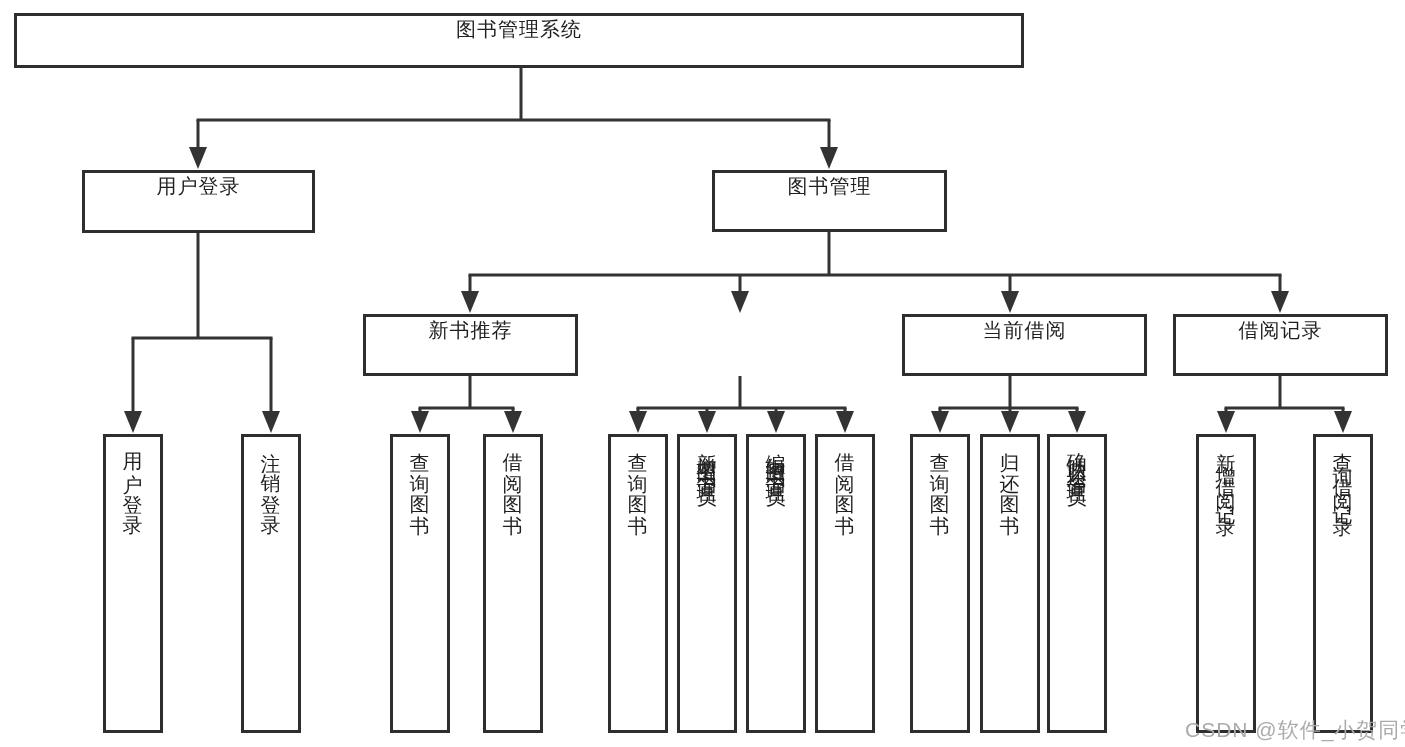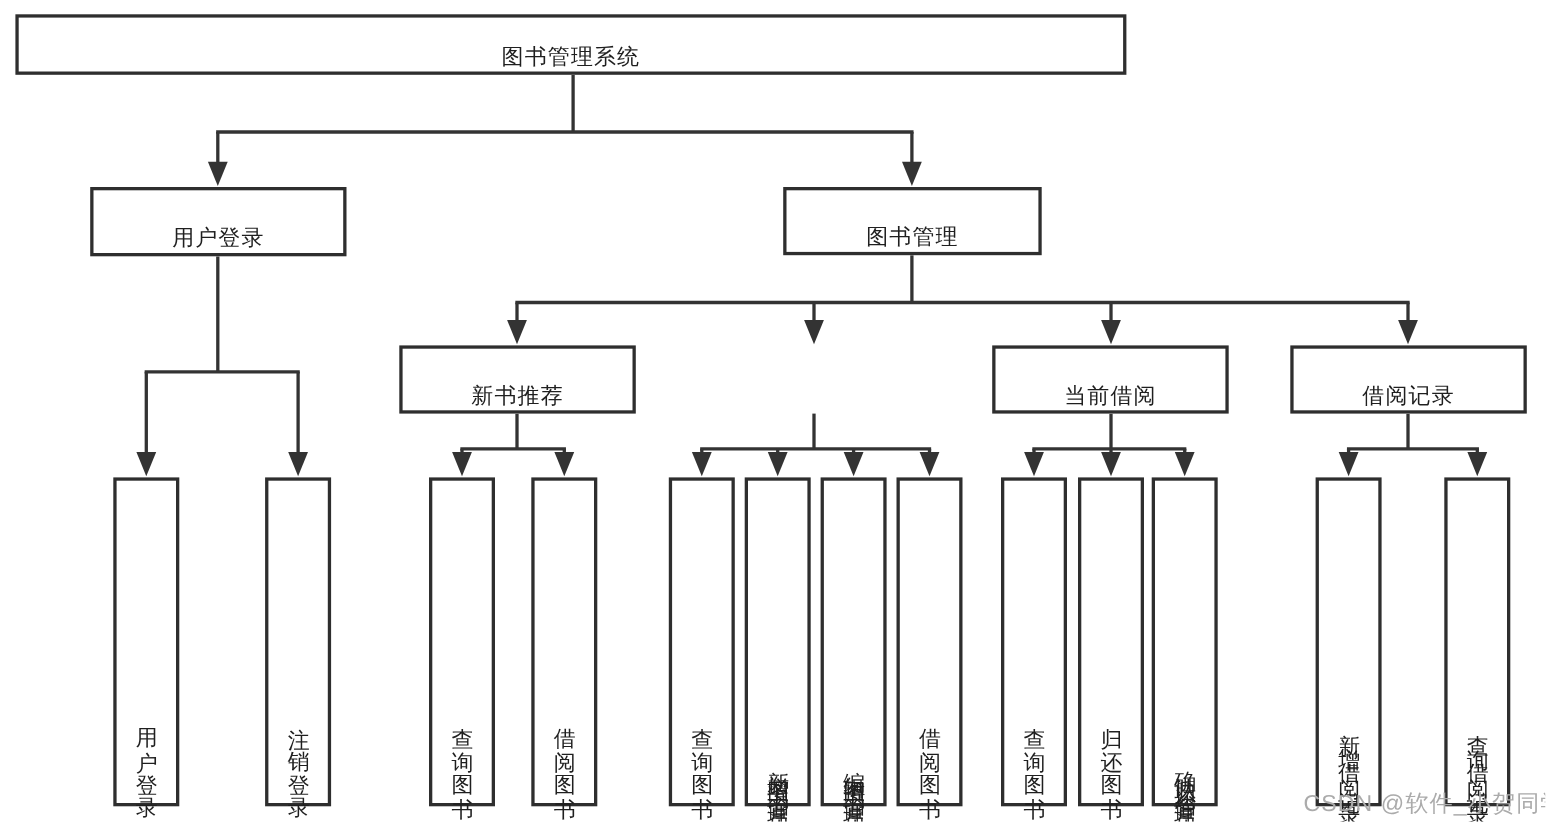--- a/index.html
+++ b/index.html
@@ -28,21 +28,21 @@
   #wires polygon {
     fill: #333333;
     stroke: none;
   }
   .box {
     position: absolute;
     box-sizing: border-box;
     border: 3px solid #2e2e2e;
     background: #ffffff;
     display: flex;
-    align-items: flex-end;
+    align-items: flex-start;
     justify-content: center;
     color: #1f1f1f;
   }
   .hbox span {
     font-size: 20px;
     letter-spacing: 1px;
     white-space: nowrap;
   }
   .vbox .vlabel {
     writing-mode: vertical-rl;
@@ -148,21 +148,21 @@
   <div class="box hbox" style="left:82px;top:170px;width:233px;height:63px">
     <span>用户登录</span>
   </div>
   <div class="box hbox" style="left:712px;top:170px;width:235px;height:62px">
     <span>图书管理</span>
   </div>
 
   <div class="box hbox" style="left:363px;top:314px;width:215px;height:62px">
     <span>新书推荐</span>
   </div>
-  <div class="box hbox" style="left:902px;top:314px;width:215px;height:62px">
+  <div class="box hbox" style="left:902px;top:314px;width:245px;height:62px">
     <span>当前借阅</span>
   </div>
   <div class="box hbox" style="left:1173px;top:314px;width:215px;height:62px">
     <span>借阅记录</span>
   </div>
 
   <div class="box vbox" style="left:103px;top:434px;width:60px;height:299px">
     <span class="vlabel" style="letter-spacing: 21px;">用户登录</span>
   </div>
   <div class="box vbox" style="left:241px;top:434px;width:60px;height:299px">

